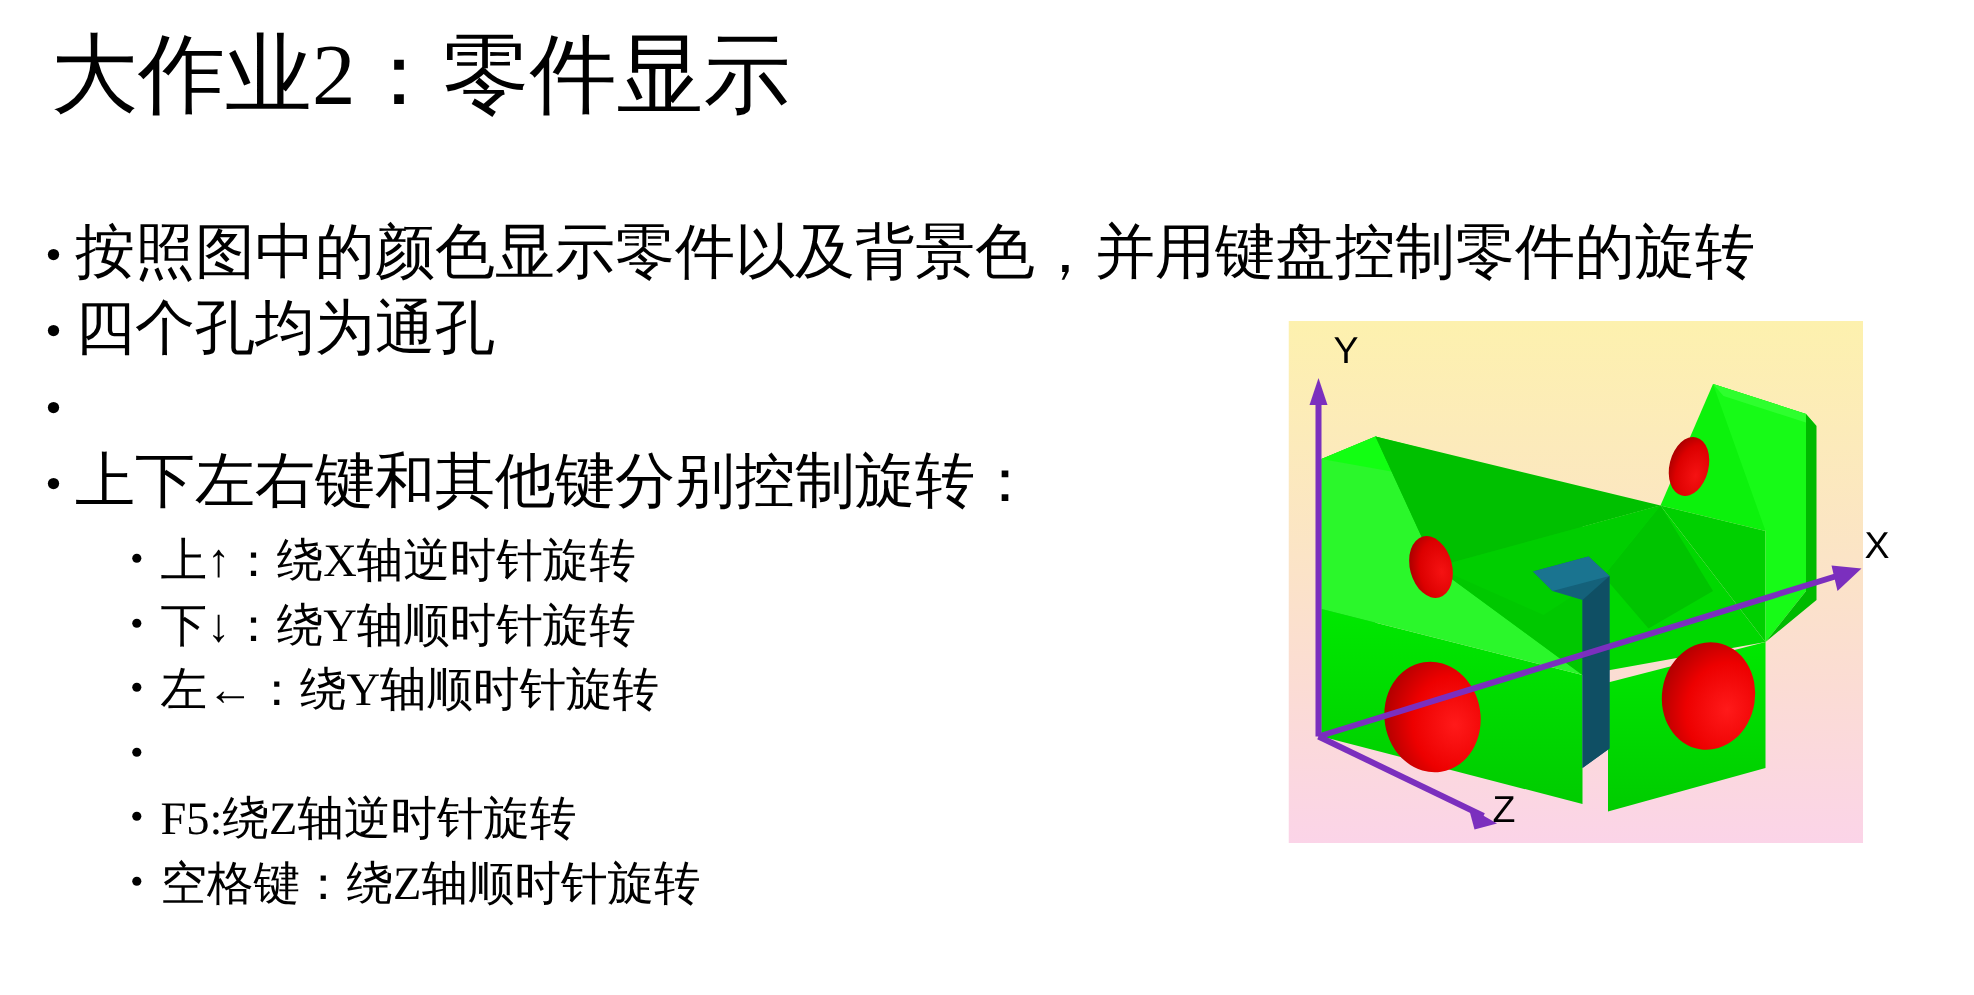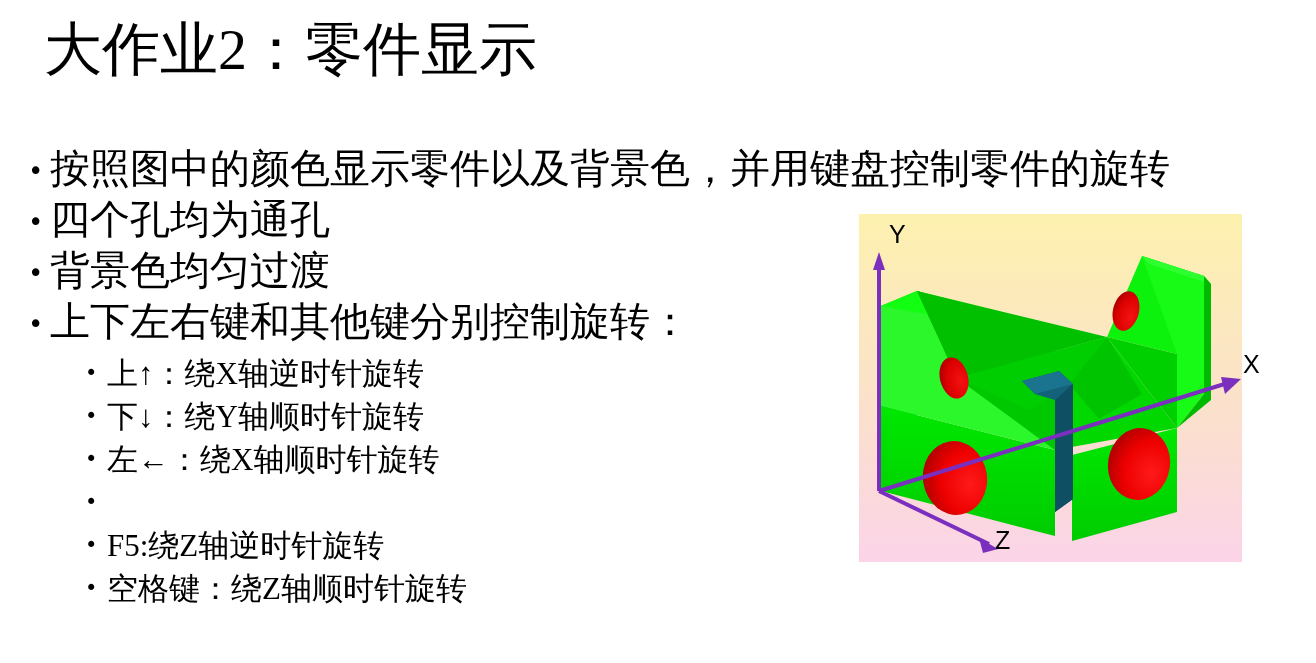--- a/index.html
+++ b/index.html
@@ -12,21 +12,21 @@
     height: 663px;
     position: relative;
     overflow: hidden;
     font-family: "Liberation Serif", "DejaVu Serif", serif;
     color: #000000;
   }
 
   
   #slide-title {
     position: absolute;
-    left: 44px;
+    left: 34px;
     top: 14px;
     font-family: "Liberation Serif", "DejaVu Serif", serif;
     font-size: 58px;
     line-height: 72px;
     font-weight: 400;
     letter-spacing: 0px;
     white-space: nowrap;
     color: #000000;
     text-align: right;
   }
@@ -118,21 +118,20 @@
     <span class="l1-text">按照图中的颜色显示零件以及背景色，并用键盘控制零件的旋转</span>
   </div>
 
   <div class="l1-item">
     <span class="l1-bullet">•</span>
     <span class="l1-text">四个孔均为通孔</span>
   </div>
 
   <div class="l1-item">
     <span class="l1-bullet">•</span>
-    <span class="l1-text">背景色均匀过渡</span>
   </div>
 
   <div class="l1-item">
     <span class="l1-bullet">•</span>
     <span class="l1-text">上下左右键和其他键分别控制旋转：</span>
   </div>
 
   <div id="sub-list">
 
     <div class="l2-item">
@@ -140,21 +139,21 @@
       <span class="l2-text">上↑：绕X轴逆时针旋转</span>
     </div>
 
     <div class="l2-item">
       <span class="l2-bullet">•</span>
       <span class="l2-text">下↓：绕Y轴顺时针旋转</span>
     </div>
 
     <div class="l2-item">
       <span class="l2-bullet">•</span>
-      <span class="l2-text">左←：绕X轴顺时针旋转</span>
+      <span class="l2-text">左←：绕Y轴顺时针旋转</span>
     </div>
 
     <div class="l2-item">
       <span class="l2-bullet">•</span>
     </div>
 
     <div class="l2-item">
       <span class="l2-bullet">•</span>
       <span class="l2-text">F5:绕Z轴逆时针旋转</span>
     </div>

